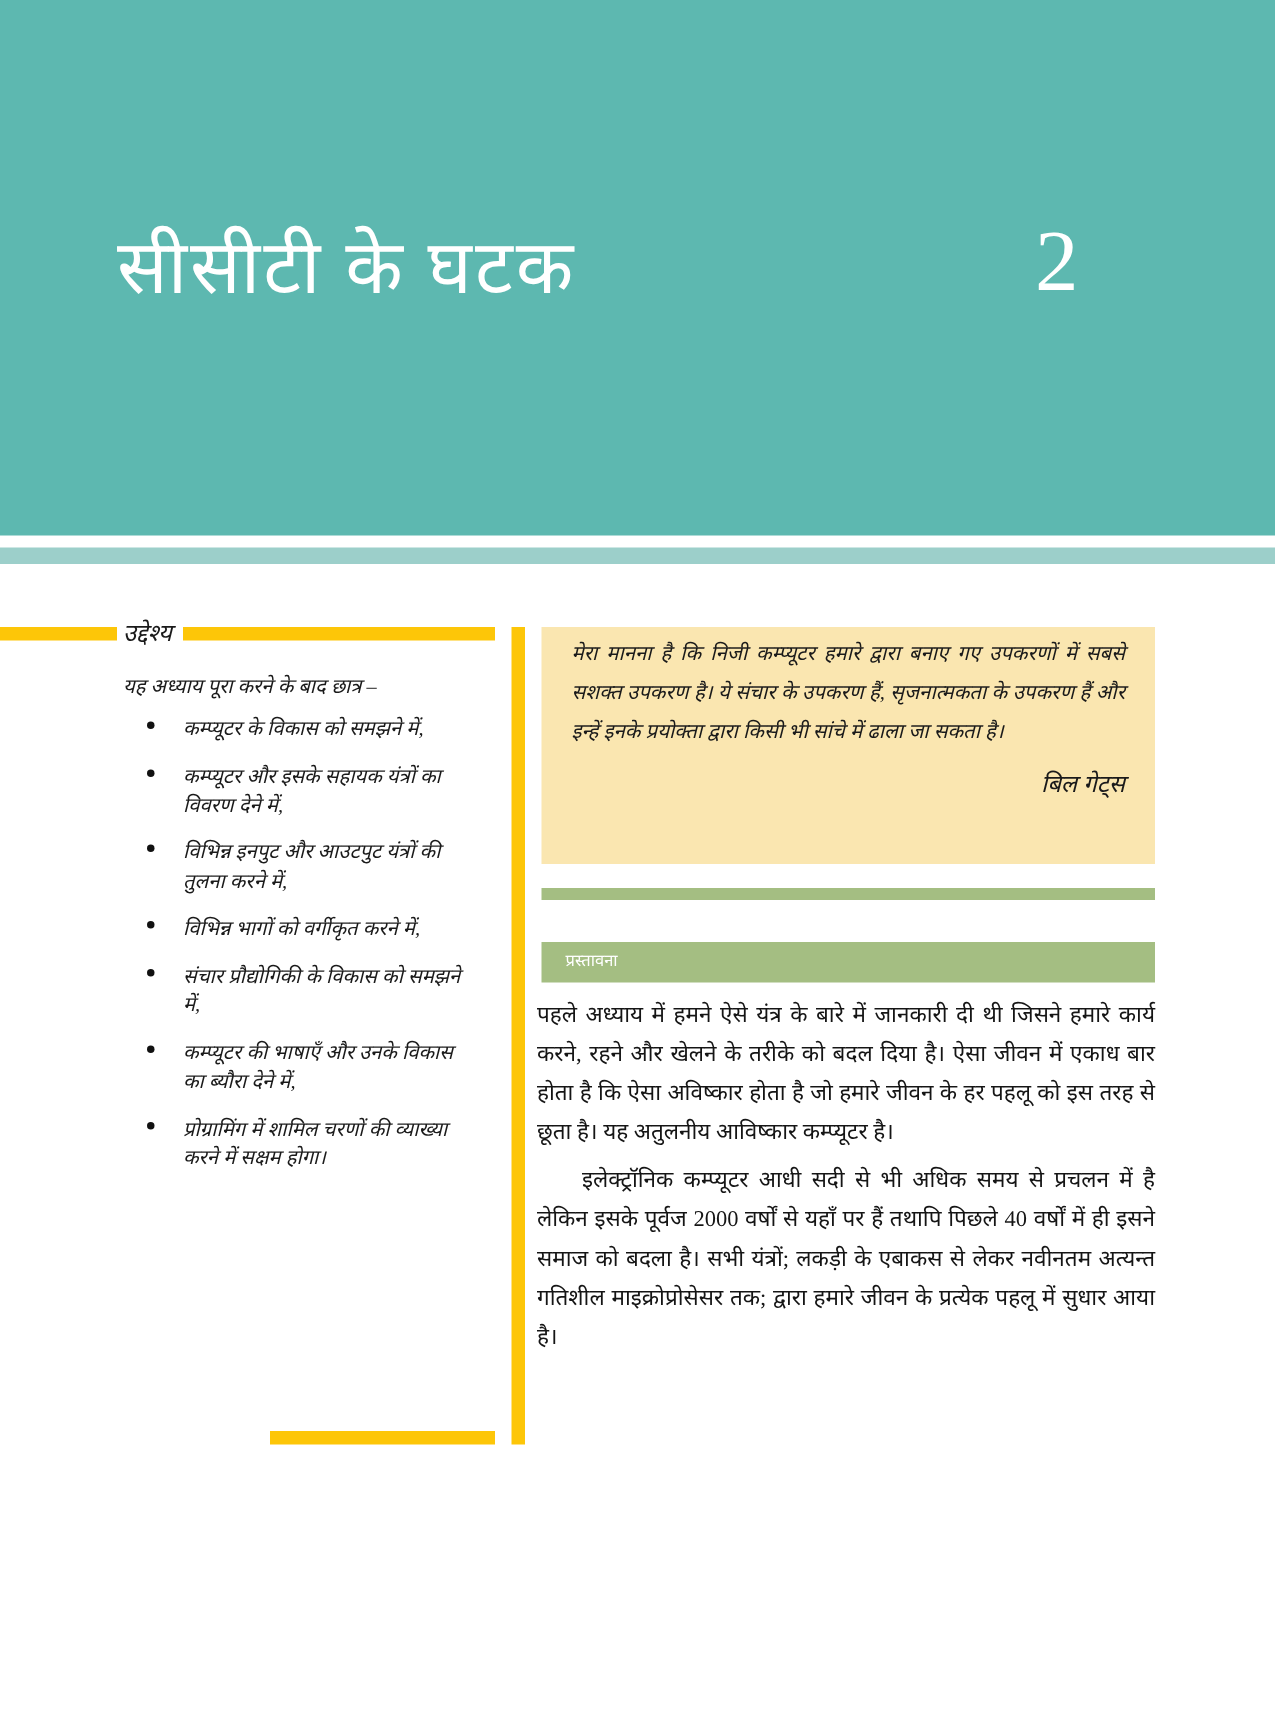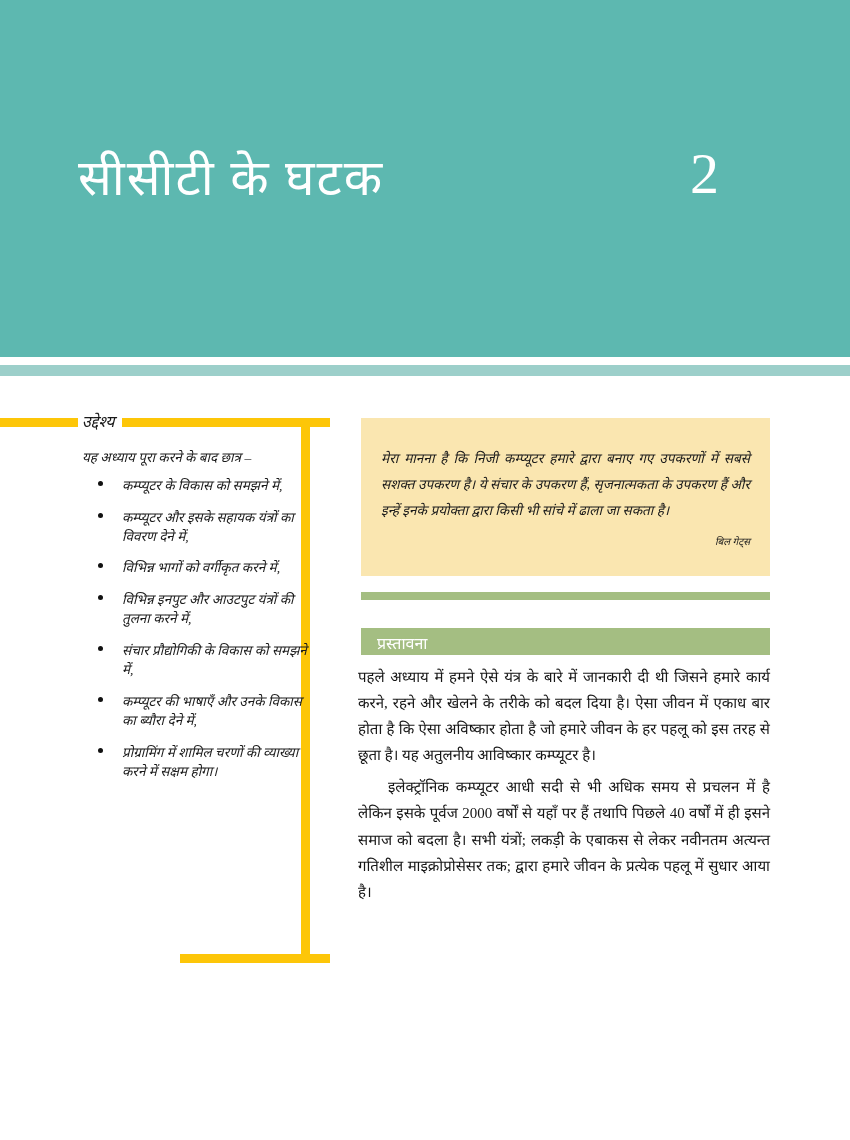--- a/index.html
+++ b/index.html
@@ -51,21 +51,21 @@
     width: 850px;
     height: 11px;
     background: #9ccfca;
   }
 
   
   .objectives {
     position: absolute;
     left: 0;
     top: 418px;
-    width: 310px;
+    width: 350px;
     height: 545px;
   }
   .obj-top-rule {
     position: absolute;
     left: 0;
     top: 0;
     width: 330px;
     height: 9px;
     background: #fdc608;
   }
@@ -135,32 +135,32 @@
     background: #111111;
   }
   .quote-box {
     position: absolute;
     left: 361px;
     top: 418px;
     width: 409px;
     min-height: 158px;
     background: #fae6b0;
     box-sizing: border-box;
-    padding: 28px 20px 14px 20px;
+    padding: 5px 20px 14px 20px;
   }
   .quote-text {
     font-size: 13.6px;
     font-style: italic;
     color: #1a1a1a;
     line-height: 1.92;
     text-align: justify;
     margin: 0;
   }
   .quote-attrib {
-    font-size: 10px;
+    font-size: 16px;
     font-style: italic;
     color: #1a1a1a;
     text-align: right;
     margin: 10px 0 0 0;
   }
   .green-rule {
     position: absolute;
     left: 361px;
     top: 592px;
     width: 409px;
@@ -172,21 +172,21 @@
     left: 361px;
     top: 628px;
     width: 409px;
     height: 27px;
     background: #a4be82;
   }
   .section-bar-label {
     position: absolute;
     left: 16px;
     top: 4px;
-    font-size: 16px;
+    font-size: 11px;
     color: #ffffff;
     font-family: "Liberation Serif", "DejaVu Serif", serif;
   }
   .body-text {
     position: absolute;
     left: 358px;
     top: 664px;
     width: 412px;
   }
   .body-text p {
@@ -211,22 +211,22 @@
 
 <div class="objectives">
   <div class="obj-top-rule"></div>
   <div class="obj-right-rule"></div>
   <div class="obj-bottom-rule"></div>
   <div class="obj-heading">उद्देश्य</div>
   <div class="obj-intro">यह अध्याय पूरा करने के बाद छात्र –</div>
   <ul class="obj-list">
     <li><span class="bullet"></span><span>कम्प्यूटर के विकास को समझने में,</span></li>
     <li><span class="bullet"></span><span>कम्प्यूटर और इसके सहायक यंत्रों का विवरण देने में,</span></li>
+    <li><span class="bullet"></span><span>विभिन्न इनपुट और आउटपुट यंत्रों की तुलना करने में,</span></li>
     <li><span class="bullet"></span><span>विभिन्न भागों को वर्गीकृत करने में,</span></li>
-    <li><span class="bullet"></span><span>विभिन्न इनपुट और आउटपुट यंत्रों की तुलना करने में,</span></li>
     <li><span class="bullet"></span><span>संचार प्रौद्योगिकी के विकास को समझने में,</span></li>
     <li><span class="bullet"></span><span>कम्प्यूटर की भाषाएँ और उनके विकास का ब्यौरा देने में,</span></li>
     <li><span class="bullet"></span><span>प्रोग्रामिंग में शामिल चरणों की व्याख्या करने में सक्षम होगा।</span></li>
   </ul>
 </div>
 
 <div class="quote-box">
   <p class="quote-text">मेरा मानना है कि निजी कम्प्यूटर हमारे द्वारा बनाए गए उपकरणों में सबसे सशक्त उपकरण है। ये संचार के उपकरण हैं, सृजनात्मकता के उपकरण हैं और इन्हें इनके प्रयोक्ता द्वारा किसी भी सांचे में ढाला जा सकता है।</p>
   <p class="quote-attrib">बिल गेट्स</p>
 </div>

